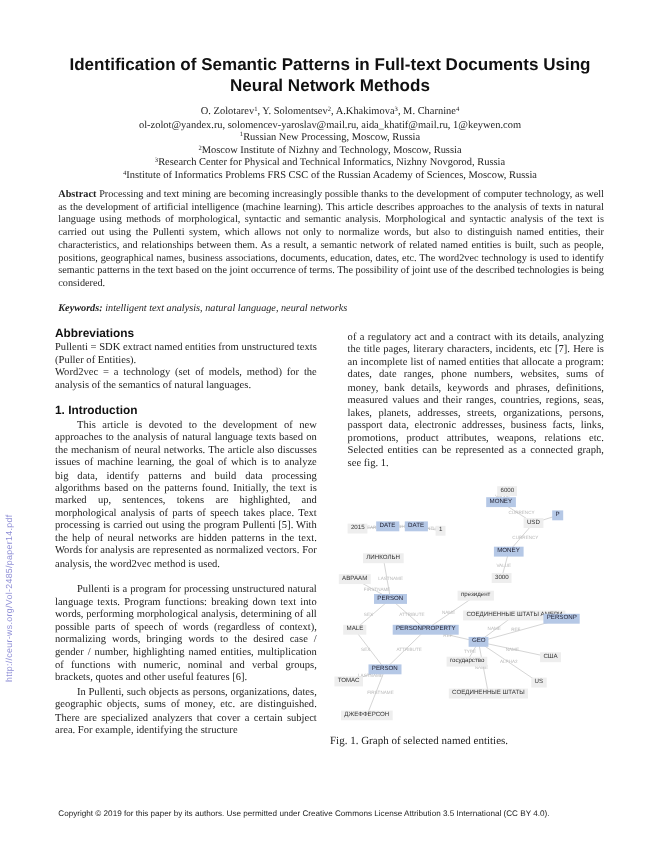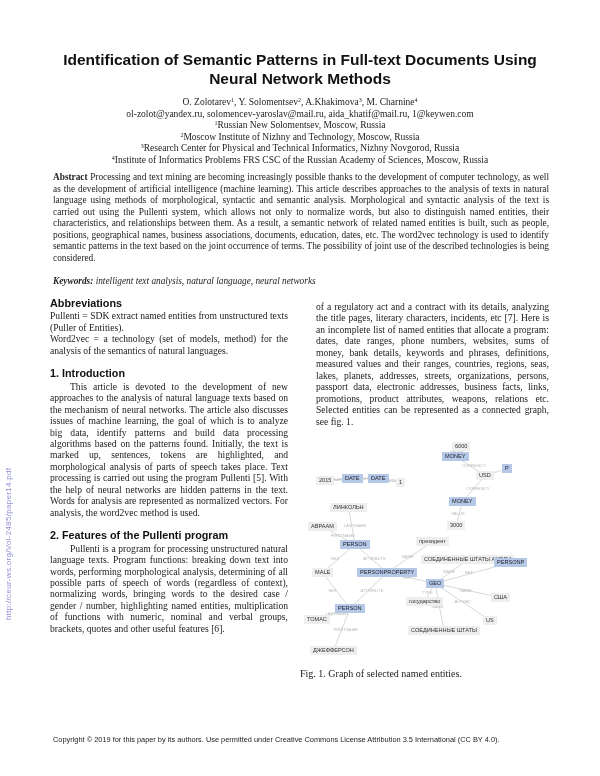--- a/index.html
+++ b/index.html
@@ -71,21 +71,21 @@
 <div id="title">Identification of Semantic Patterns in Full-text Documents Using Neural Network Methods</div>
 
 <div id="authors-block">
   <span class="line">
     <span>O. Zolotarev</span><sup>1</sup>,
     <span>Y. Solomentsev</span><sup>2</sup>,
     <span>A.Khakimova</span><sup>3</sup>,
     <span>M. Charnine</span><sup>4</sup>
   </span>
   <span class="line">ol-zolot@yandex.ru, solomencev-yaroslav@mail.ru, aida_khatif@mail.ru, 1@keywen.com</span>
-  <span class="line"><sup>1</sup><span>Russian New Solomentsev, Moscow, Russia</span></span>
+  <span class="line"><sup>1</sup><span>Russian New Processing, Moscow, Russia</span></span>
   <span class="line"><sup>2</sup><span>Moscow Institute of Nizhny and Technology, Moscow, Russia</span></span>
   <span class="line"><sup>3</sup><span>Research Center for Physical and Technical Informatics, Nizhny Novgorod, Russia</span></span>
   <span class="line"><sup>4</sup><span>Institute of Informatics Problems FRS CSC of the Russian Academy of Sciences, Moscow, Russia</span></span>
 </div>
 
 <div id="abstract">
   <b>Abstract</b>
   <span>Processing and text mining are becoming increasingly possible thanks to the development of computer technology, as well as the development of artificial intelligence (machine learning). This article describes approaches to the analysis of texts in natural language using methods of morphological, syntactic and semantic analysis. Morphological and syntactic analysis of the text is carried out using the Pullenti system, which allows not only to normalize words, but also to distinguish named entities, their characteristics, and relationships between them. As a result, a semantic network of related named entities is built, such as people, positions, geographical names, business associations, documents, education, dates, etc. The word2vec technology is used to identify semantic patterns in the text based on the joint occurrence of terms. The possibility of joint use of the described technologies is being considered.</span>
 </div>
 
@@ -95,22 +95,22 @@
 </div>
 
 <div id="col-left" class="col">
   <div class="h">Abbreviations</div>
   <p class="p"><span class="b">Pullenti</span> <span>= SDK extract named entities from unstructured texts (Puller of Entities).</span></p>
   <p class="p"><span class="b">Word2vec</span> <span>= a technology (set of models, method) for the analysis of the semantics of natural languages.</span></p>
   <div class="gap"></div>
   <div class="h">1. Introduction</div>
   <p class="p indent">This article is devoted to the development of new approaches to the analysis of natural language texts based on the mechanism of neural networks. The article also discusses issues of machine learning, the goal of which is to analyze big data, identify patterns and build data processing algorithms based on the patterns found. Initially, the text is marked up, sentences, tokens are highlighted, and morphological analysis of parts of speech takes place. Text processing is carried out using the program Pullenti [5]. With the help of neural networks are hidden patterns in the text. Words for analysis are represented as normalized vectors. For analysis, the word2vec method is used.</p>
   <div class="gap"></div>
-  <div class="h">2. Features of the Pullenti program</div>
   <p class="p indent">Pullenti is a program for processing unstructured natural language texts. Program functions: breaking down text into words, performing morphological analysis, determining of all possible parts of speech of words (regardless of context), normalizing words, bringing words to the desired case / gender / number, highlighting named entities, multiplication of functions with numeric, nominal and verbal groups, brackets, quotes and other useful features [6].</p>
+  <p class="p indent" style="margin-top:2px;">In Pullenti, such objects as persons, organizations, dates, geographic objects, sums of money, etc. are distinguished. There are specialized analyzers that cover a certain subject area. For example, identifying the structure</p>
 </div>
 
 <div id="col-right" class="col">
   <p class="p">of a regulatory act and a contract with its details, analyzing the title pages, literary characters, incidents, etc [7]. Here is an incomplete list of named entities that allocate a program:  dates, date ranges, phone numbers, websites, sums of money, bank details, keywords and phrases, definitions, measured values and their ranges, countries, regions, seas, lakes, planets, addresses, streets, organizations, persons, passport data, electronic addresses, business facts, links, promotions, product attributes, weapons, relations etc. Selected entities can be represented as a connected graph, see fig. 1.</p>
 </div>
 
 <div id="figure" style="overflow: hidden;">
   <svg id="graph-svg" width="250" height="218">
       <line x1="161" y1="9.5" x2="155.5" y2="19.5" stroke="#d4d4d4" stroke-width="0.9"></line>
       <line x1="155.5" y1="19.5" x2="185" y2="38.5" stroke="#d4d4d4" stroke-width="0.9"></line>

